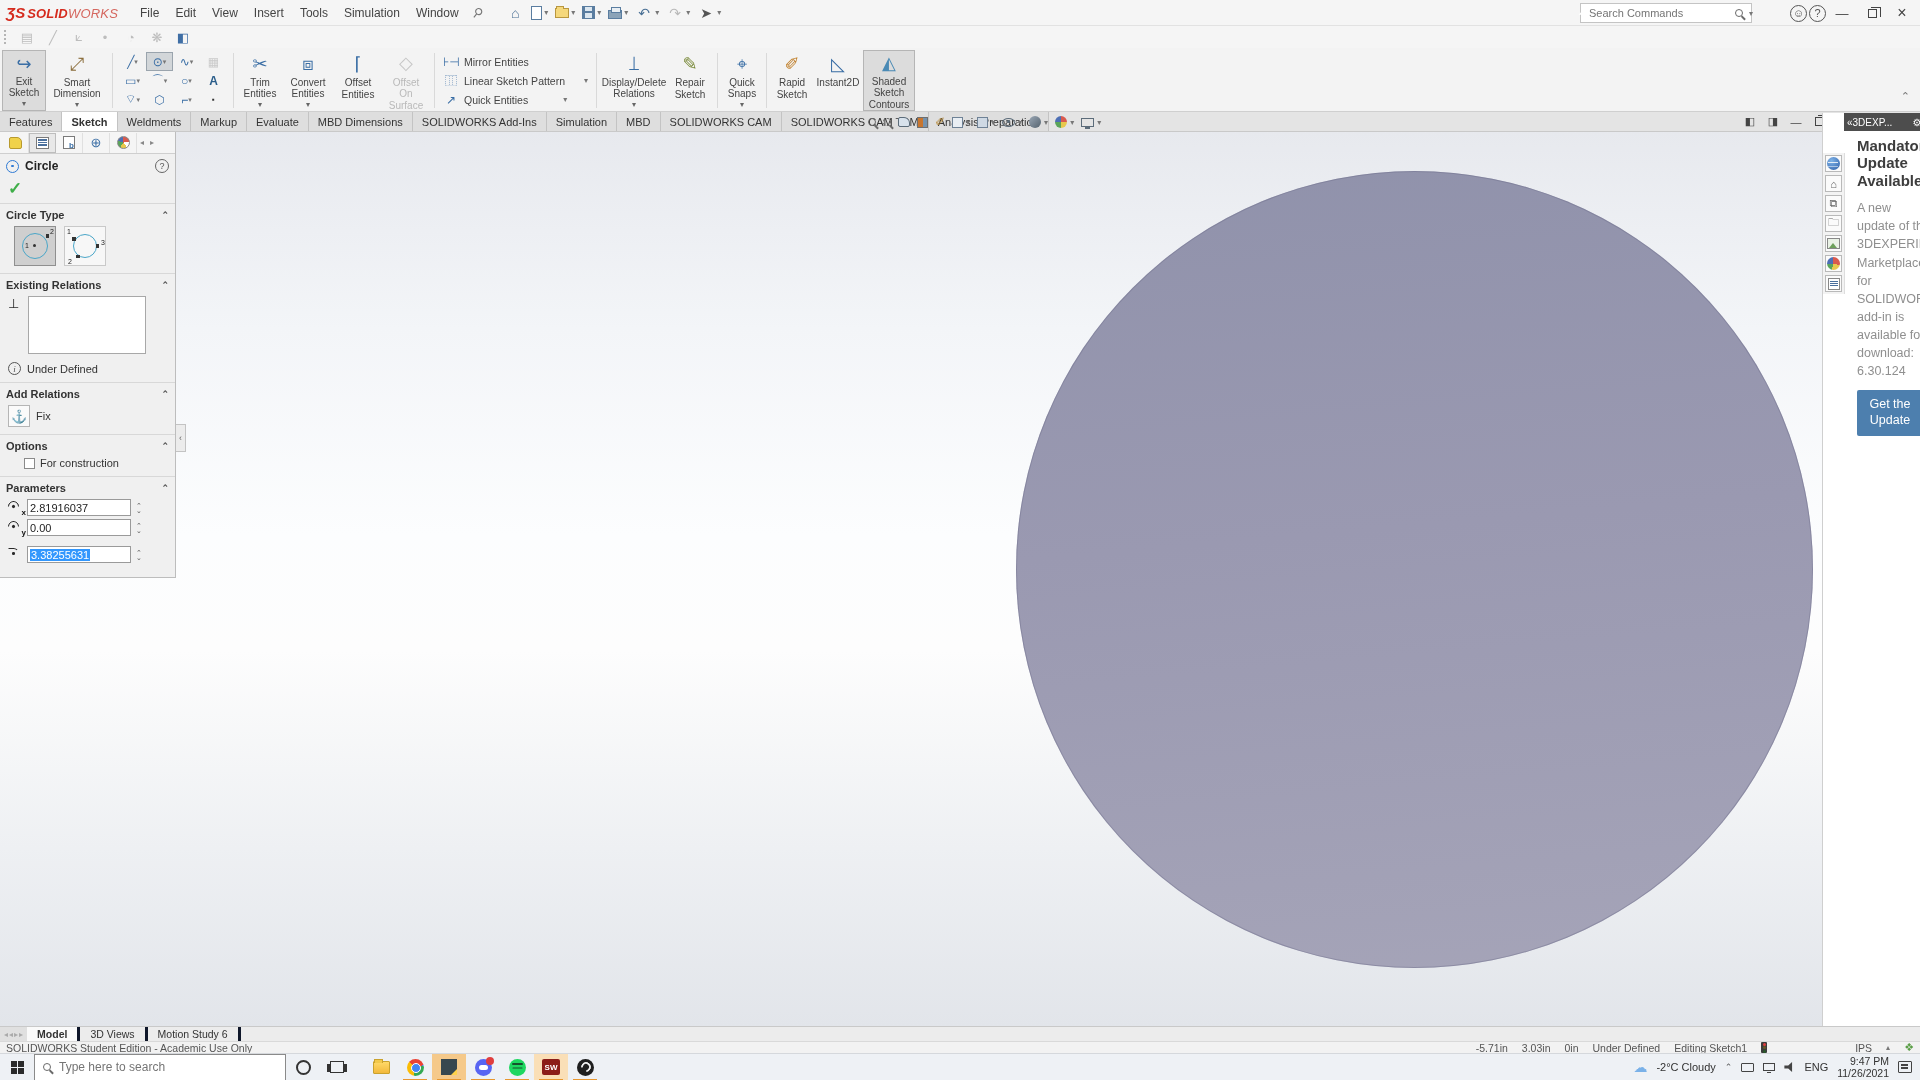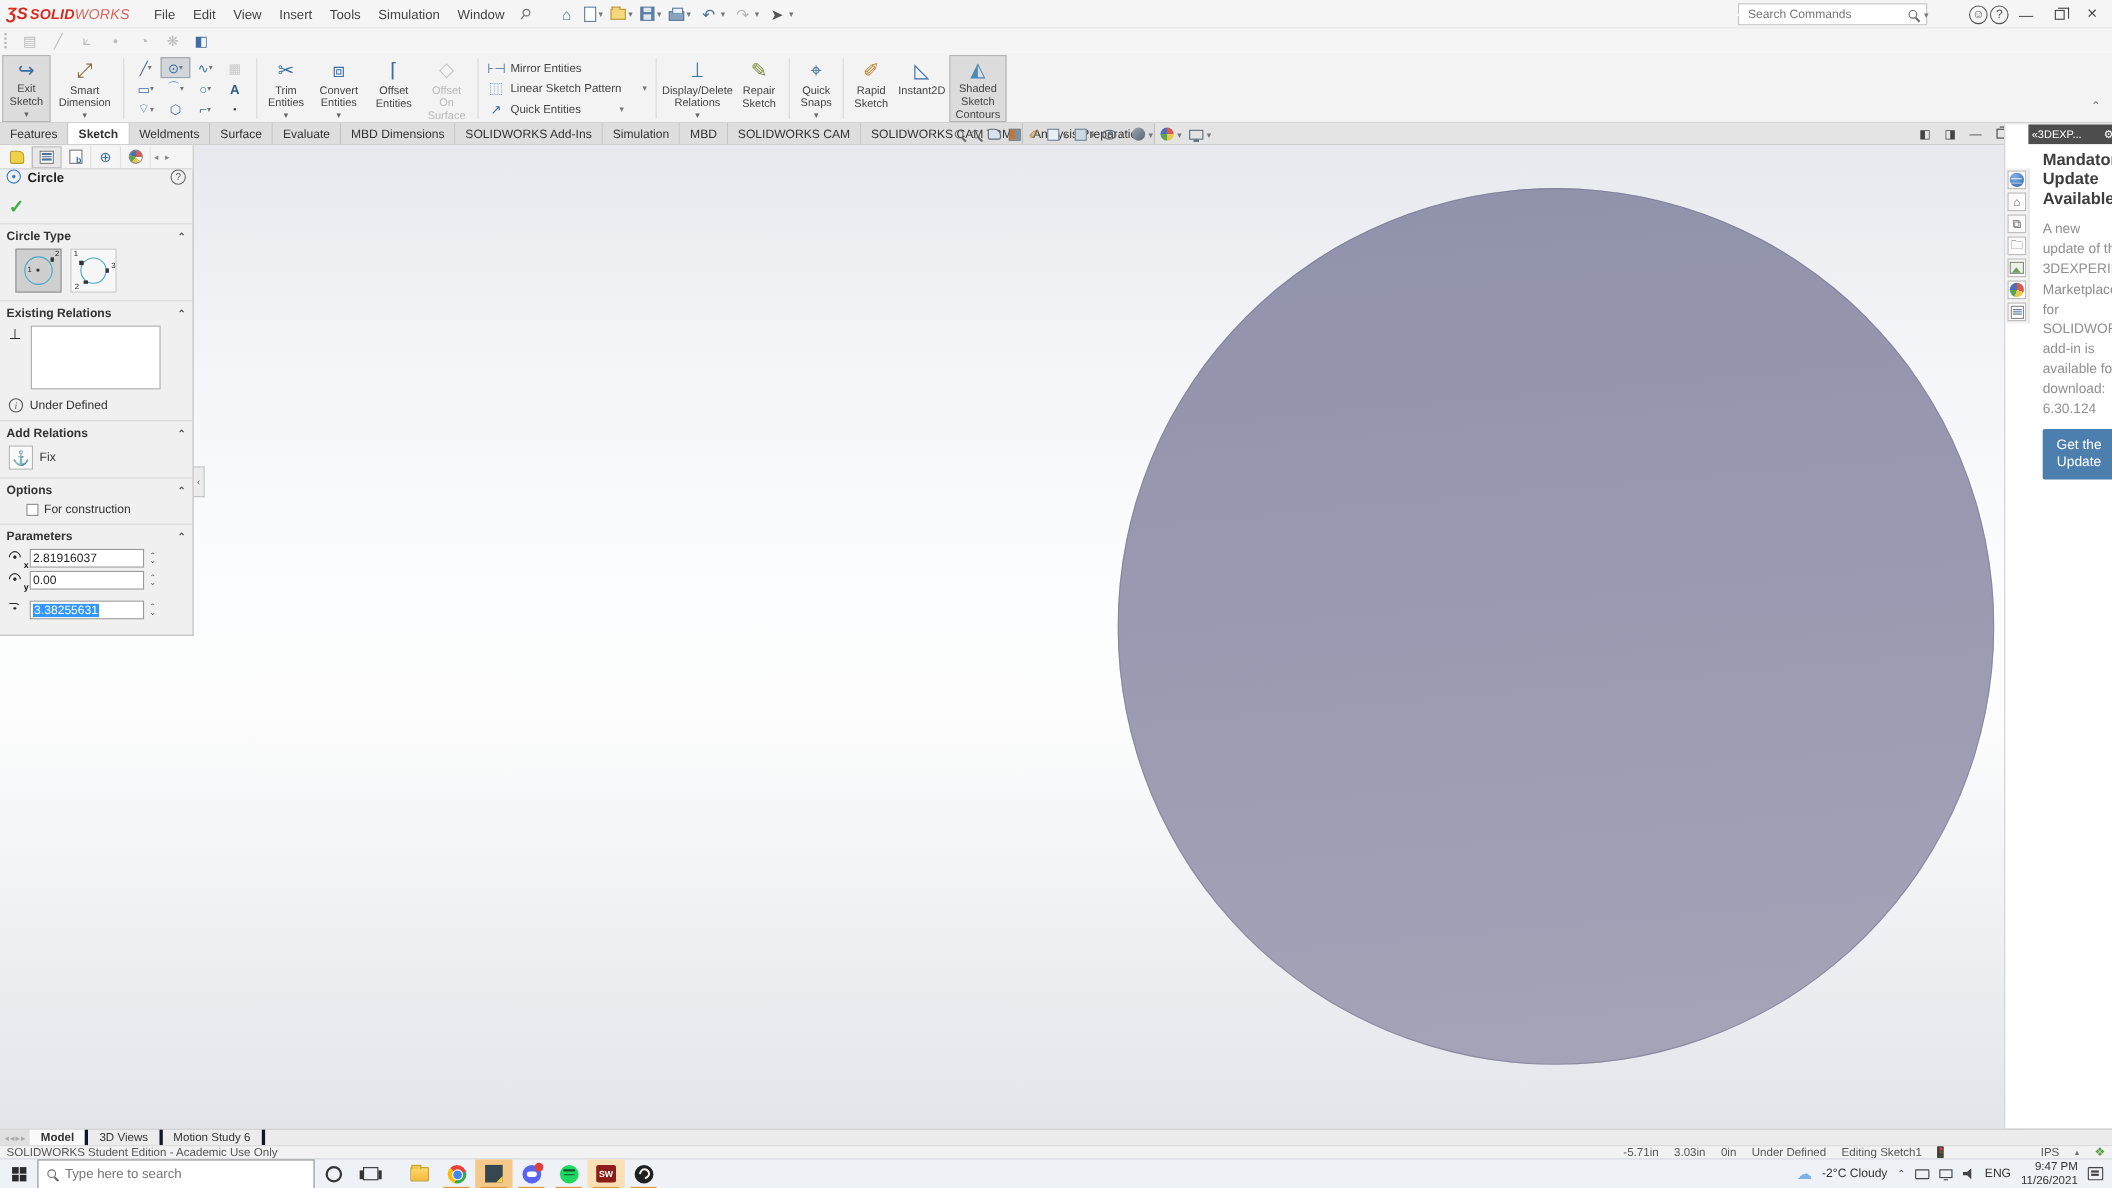--- a/index.html
+++ b/index.html
@@ -98,21 +98,21 @@
   .pm-tab { width:27px; height:20px; display:flex; align-items:center; justify-content:center; border-right:1px solid #e0e0e0; }
   .pm-tab.active { background:#e8e8e8; border:1px solid #bdbdbd; }
   .pmt-yellow { width:13px; height:12px; background:#f0d24a; border:1px solid #b89a2e; border-radius:2px 5px 2px 2px; }
   .pmt-list { width:13px; height:12px; background:#fff; border:1px solid #7a7a7a; display:flex; flex-direction:column; justify-content:space-evenly; padding:1px; }
   .pmt-list i { display:block; height:1.5px; background:#4a6f9c; }
   .pmt-page { width:12px; height:13px; background:#fff; border:1px solid #7a7a7a; position:relative; }
   .pmt-page::after { content:"b"; position:absolute; right:0; bottom:-2px; color:#3a6ea5; font-size:8px; font-weight:bold; }
   .pmt-cross { color:#3a6ea5; font-size:13px; }
   .pmt-wheel { width:13px; height:13px; border-radius:50%; background:conic-gradient(#d95a4e 0 25%, #fff 0 40%, #e8c84d 0 60%, #5aa45a 0 80%, #4d6fb5 0 100%); border:1px solid #888; }
   .pm-arr { color:#888; font-size:8px; padding:0 3px; }
-  .pm-head { height:24px; display:flex; padding:0 6px; gap:6px; }
+  .pm-head { height:24px; display:flex; align-items:center; padding:0 6px; gap:6px; }
   .pm-title { font-weight:bold; font-size:12px; color:#222; flex:1; }
   .circle-glyph { width:13px; height:13px; border:1.5px solid #2f7ad4; border-radius:50%; position:relative; }
   .circle-glyph::after { content:""; position:absolute; left:4px; top:4px; width:2.5px; height:2.5px; background:#2f7ad4; border-radius:50%; }
   .help-ico { width:14px; height:14px; border:1.2px solid #666; border-radius:50%; font-size:9px; color:#555; display:flex; align-items:center; justify-content:center; }
   .pm-check { color:#3fae49; font-size:17px; font-weight:bold; padding:0 6px 4px 8px; }
   .pm-sec { border-top:1px solid #d8d8d8; padding:5px 6px 7px 6px; }
   .sec-head { display:flex; align-items:center; font-weight:bold; color:#333; margin-bottom:5px; }
   .sec-head .chev { margin-left:auto; color:#555; font-size:9px; }
   .type-btns { display:flex; gap:8px; padding-left:8px; }
   .type-btn { width:42px; height:40px; background:#f7f7f7; border:1px solid #c9c9c9; display:flex; align-items:center; justify-content:center; position:relative; }
@@ -387,21 +387,21 @@
     <span class="ric" style="color:#4a8ab5">◭</span>
     <span class="lbl">Shaded Sketch Contours</span>
   </div>
 </div>
 <span id="ribbon-collapse">⌃</span>
 
 <div id="tabrow">
   <div class="ctab">Features</div>
   <div class="ctab active">Sketch</div>
   <div class="ctab">Weldments</div>
-  <div class="ctab">Surface</div>
+  <div class="ctab">Markup</div>
   <div class="ctab">Evaluate</div>
   <div class="ctab">MBD Dimensions</div>
   <div class="ctab">SOLIDWORKS Add-Ins</div>
   <div class="ctab">Simulation</div>
   <div class="ctab">MBD</div>
   <div class="ctab">SOLIDWORKS CAM</div>
   <div class="ctab">SOLIDWORKS CAM TBM</div>
   <div class="ctab">Analysis Preparation</div>
 </div>
 

